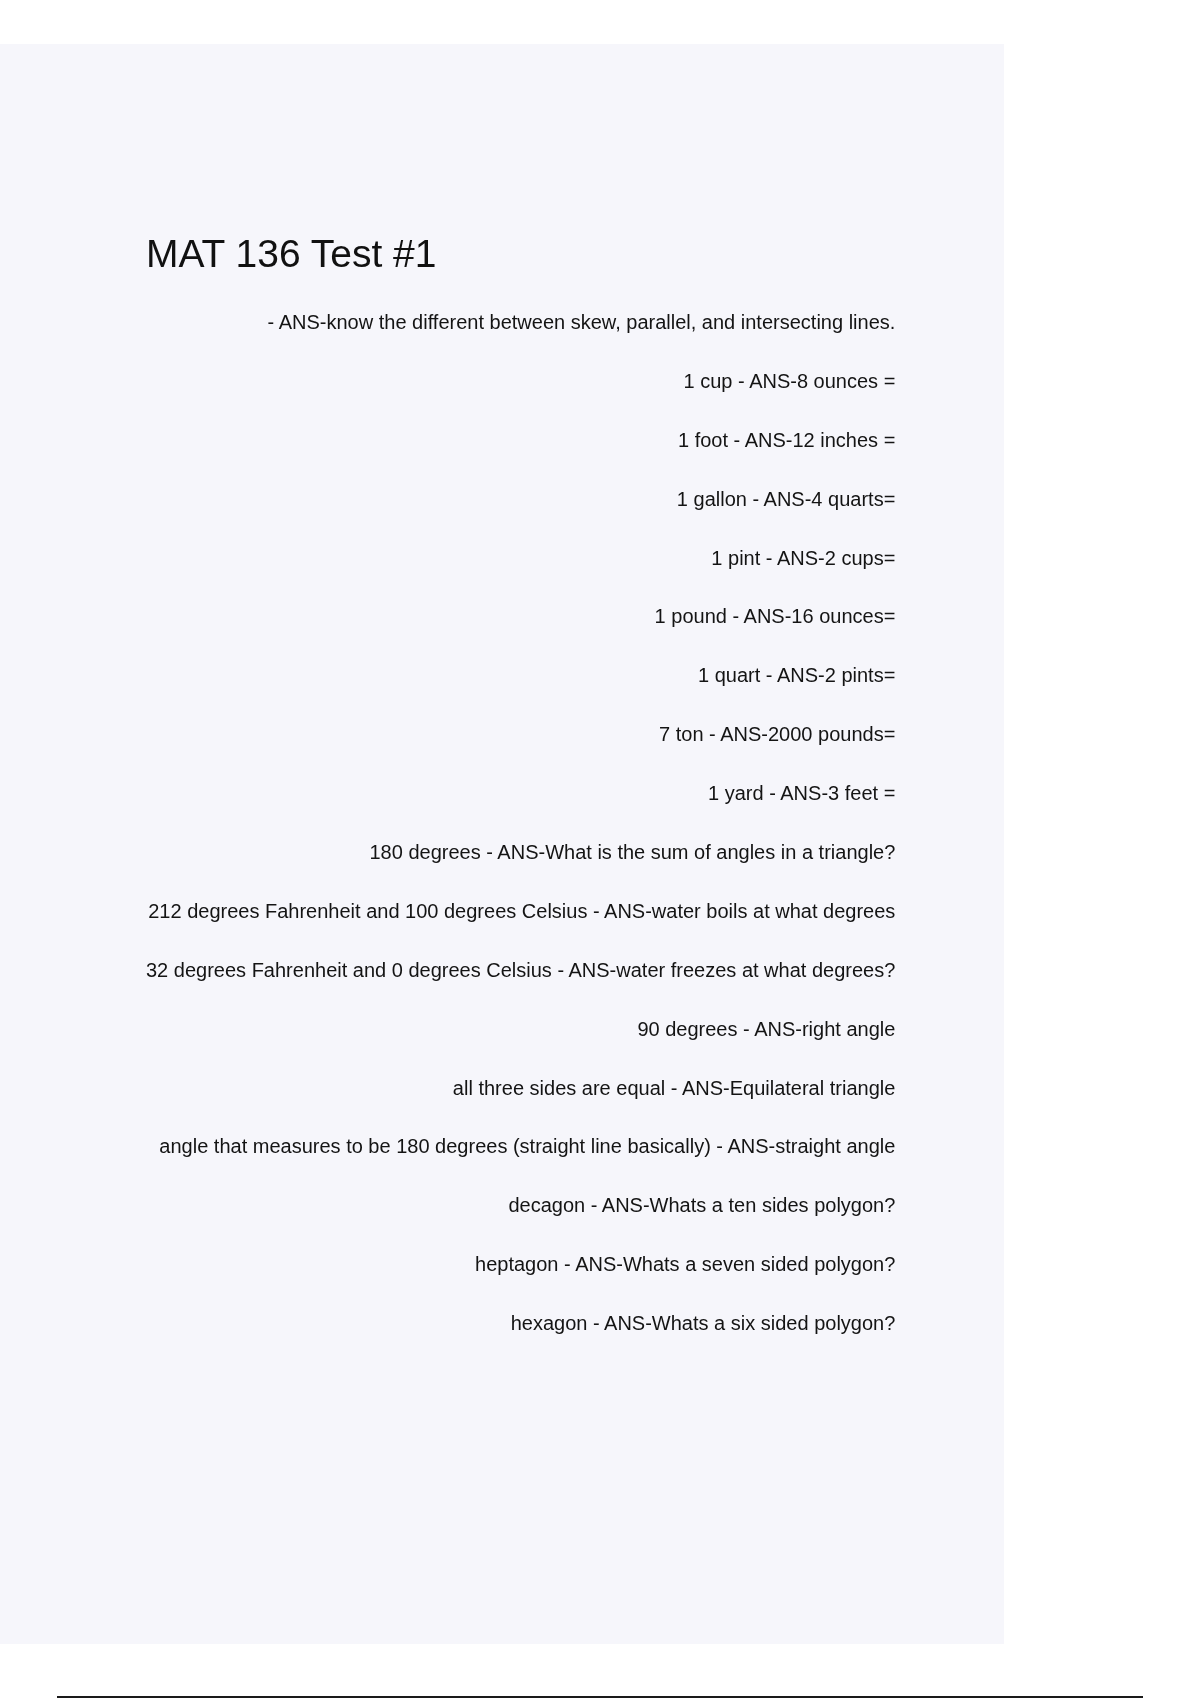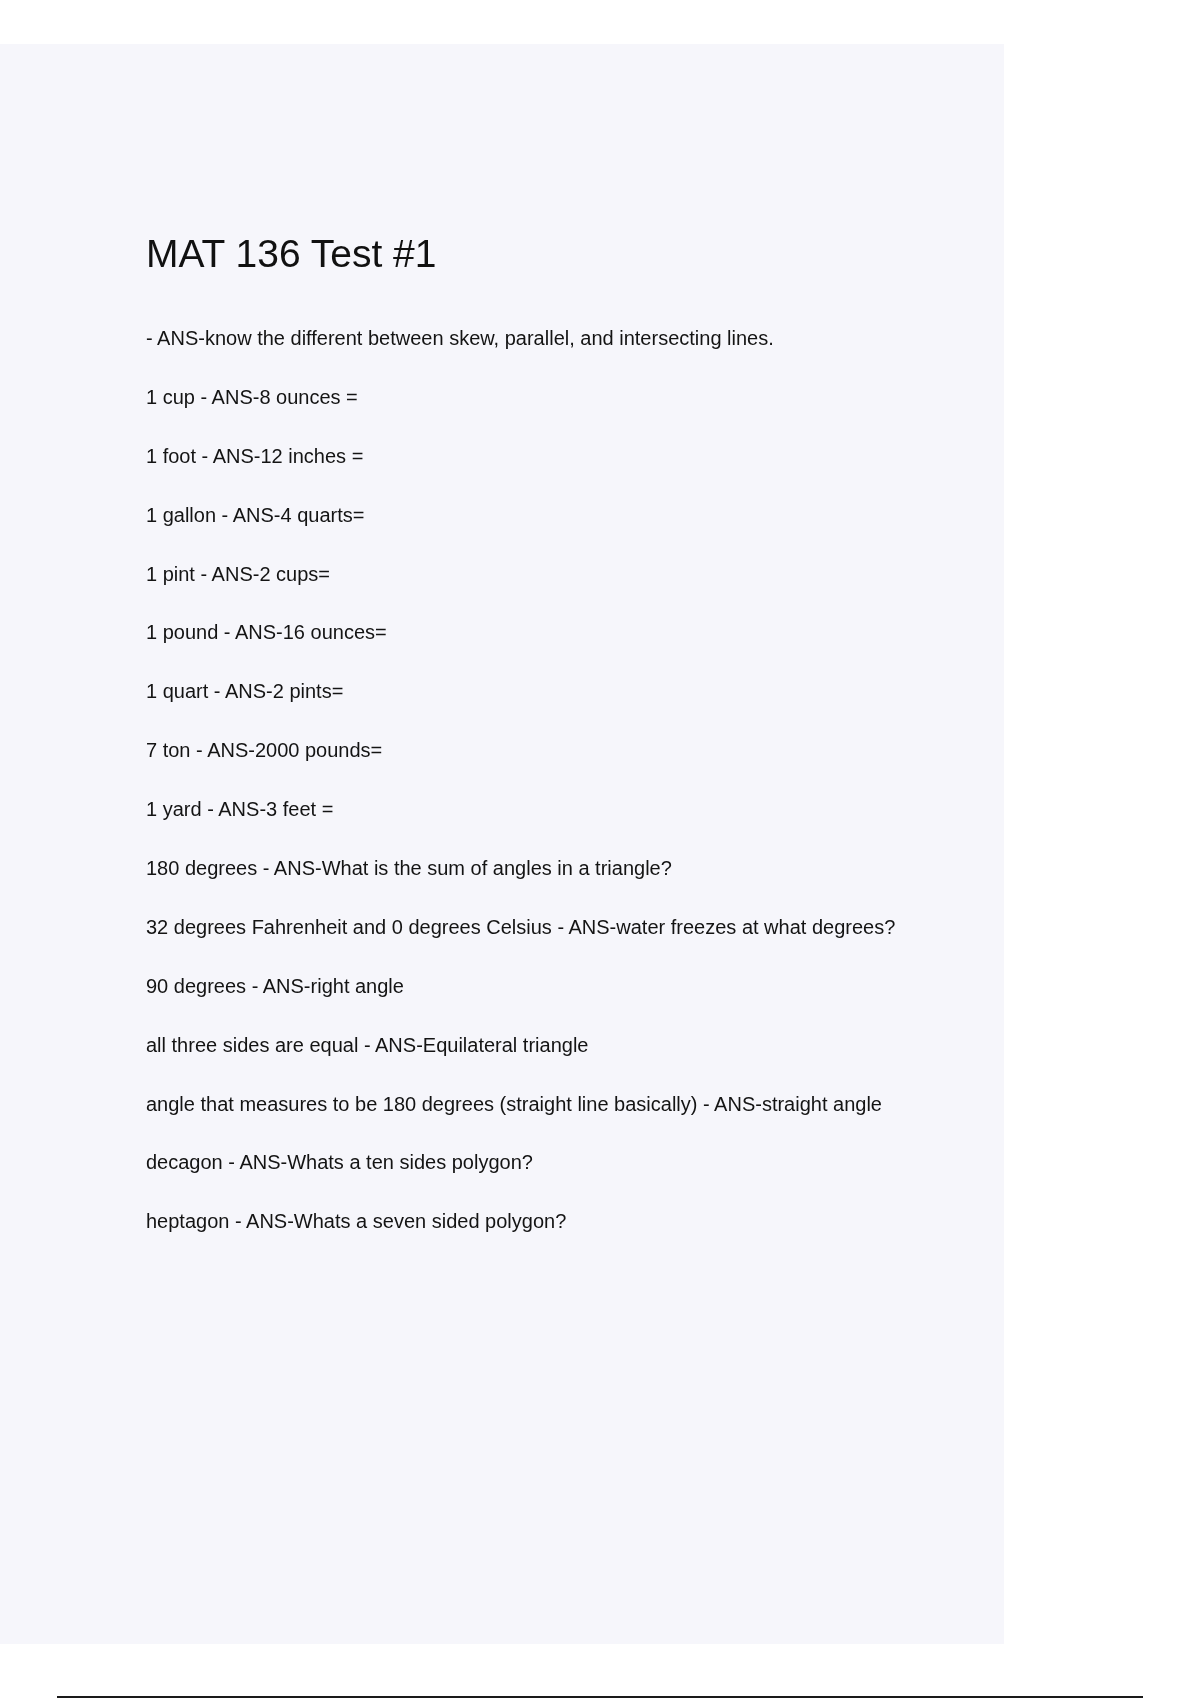--- a/index.html
+++ b/index.html
@@ -27,24 +27,25 @@
       font-family: "Liberation Sans", sans-serif;
       font-weight: normal;
       font-size: 39px;
       line-height: 48px;
       color: #111111;
       white-space: nowrap;
     }
     .qa-list {
       position: absolute;
       left: 146px;
-      top: 280px;
+      top: 264px;
       margin: 0;
       padding: 0;
       list-style: none;
+      text-align: right;
     }
     .qa-item {
       height: 58.9px;
       font-family: "Liberation Sans", sans-serif;
       font-size: 20px;
       line-height: 28px;
       color: #141414;
       white-space: nowrap;
     }
     .footer-rule {
@@ -65,22 +66,24 @@
     <li class="qa-item">- ANS-know the different between skew, parallel, and intersecting lines.</li>
     <li class="qa-item">1 cup - ANS-8 ounces =</li>
     <li class="qa-item">1 foot - ANS-12 inches =</li>
     <li class="qa-item">1 gallon - ANS-4 quarts=</li>
     <li class="qa-item">1 pint - ANS-2 cups=</li>
     <li class="qa-item">1 pound - ANS-16 ounces=</li>
     <li class="qa-item">1 quart - ANS-2 pints=</li>
     <li class="qa-item">7 ton - ANS-2000 pounds=</li>
     <li class="qa-item">1 yard - ANS-3 feet =</li>
     <li class="qa-item">180 degrees - ANS-What is the sum of angles in a triangle?</li>
+    <li class="qa-item">212 degrees Fahrenheit and 100 degrees Celsius - ANS-water boils at what degrees</li>
     <li class="qa-item">32 degrees Fahrenheit and 0 degrees Celsius - ANS-water freezes at what degrees?</li>
     <li class="qa-item">90 degrees - ANS-right angle</li>
     <li class="qa-item">all three sides are equal - ANS-Equilateral triangle</li>
     <li class="qa-item">angle that measures to be 180 degrees (straight line basically) - ANS-straight angle</li>
     <li class="qa-item">decagon - ANS-Whats a ten sides polygon?</li>
     <li class="qa-item">heptagon - ANS-Whats a seven sided polygon?</li>
+    <li class="qa-item">hexagon - ANS-Whats a six sided polygon?</li>
   </ul>
 </div>
 
 <div class="footer-rule"></div>
 
 </body></html>

